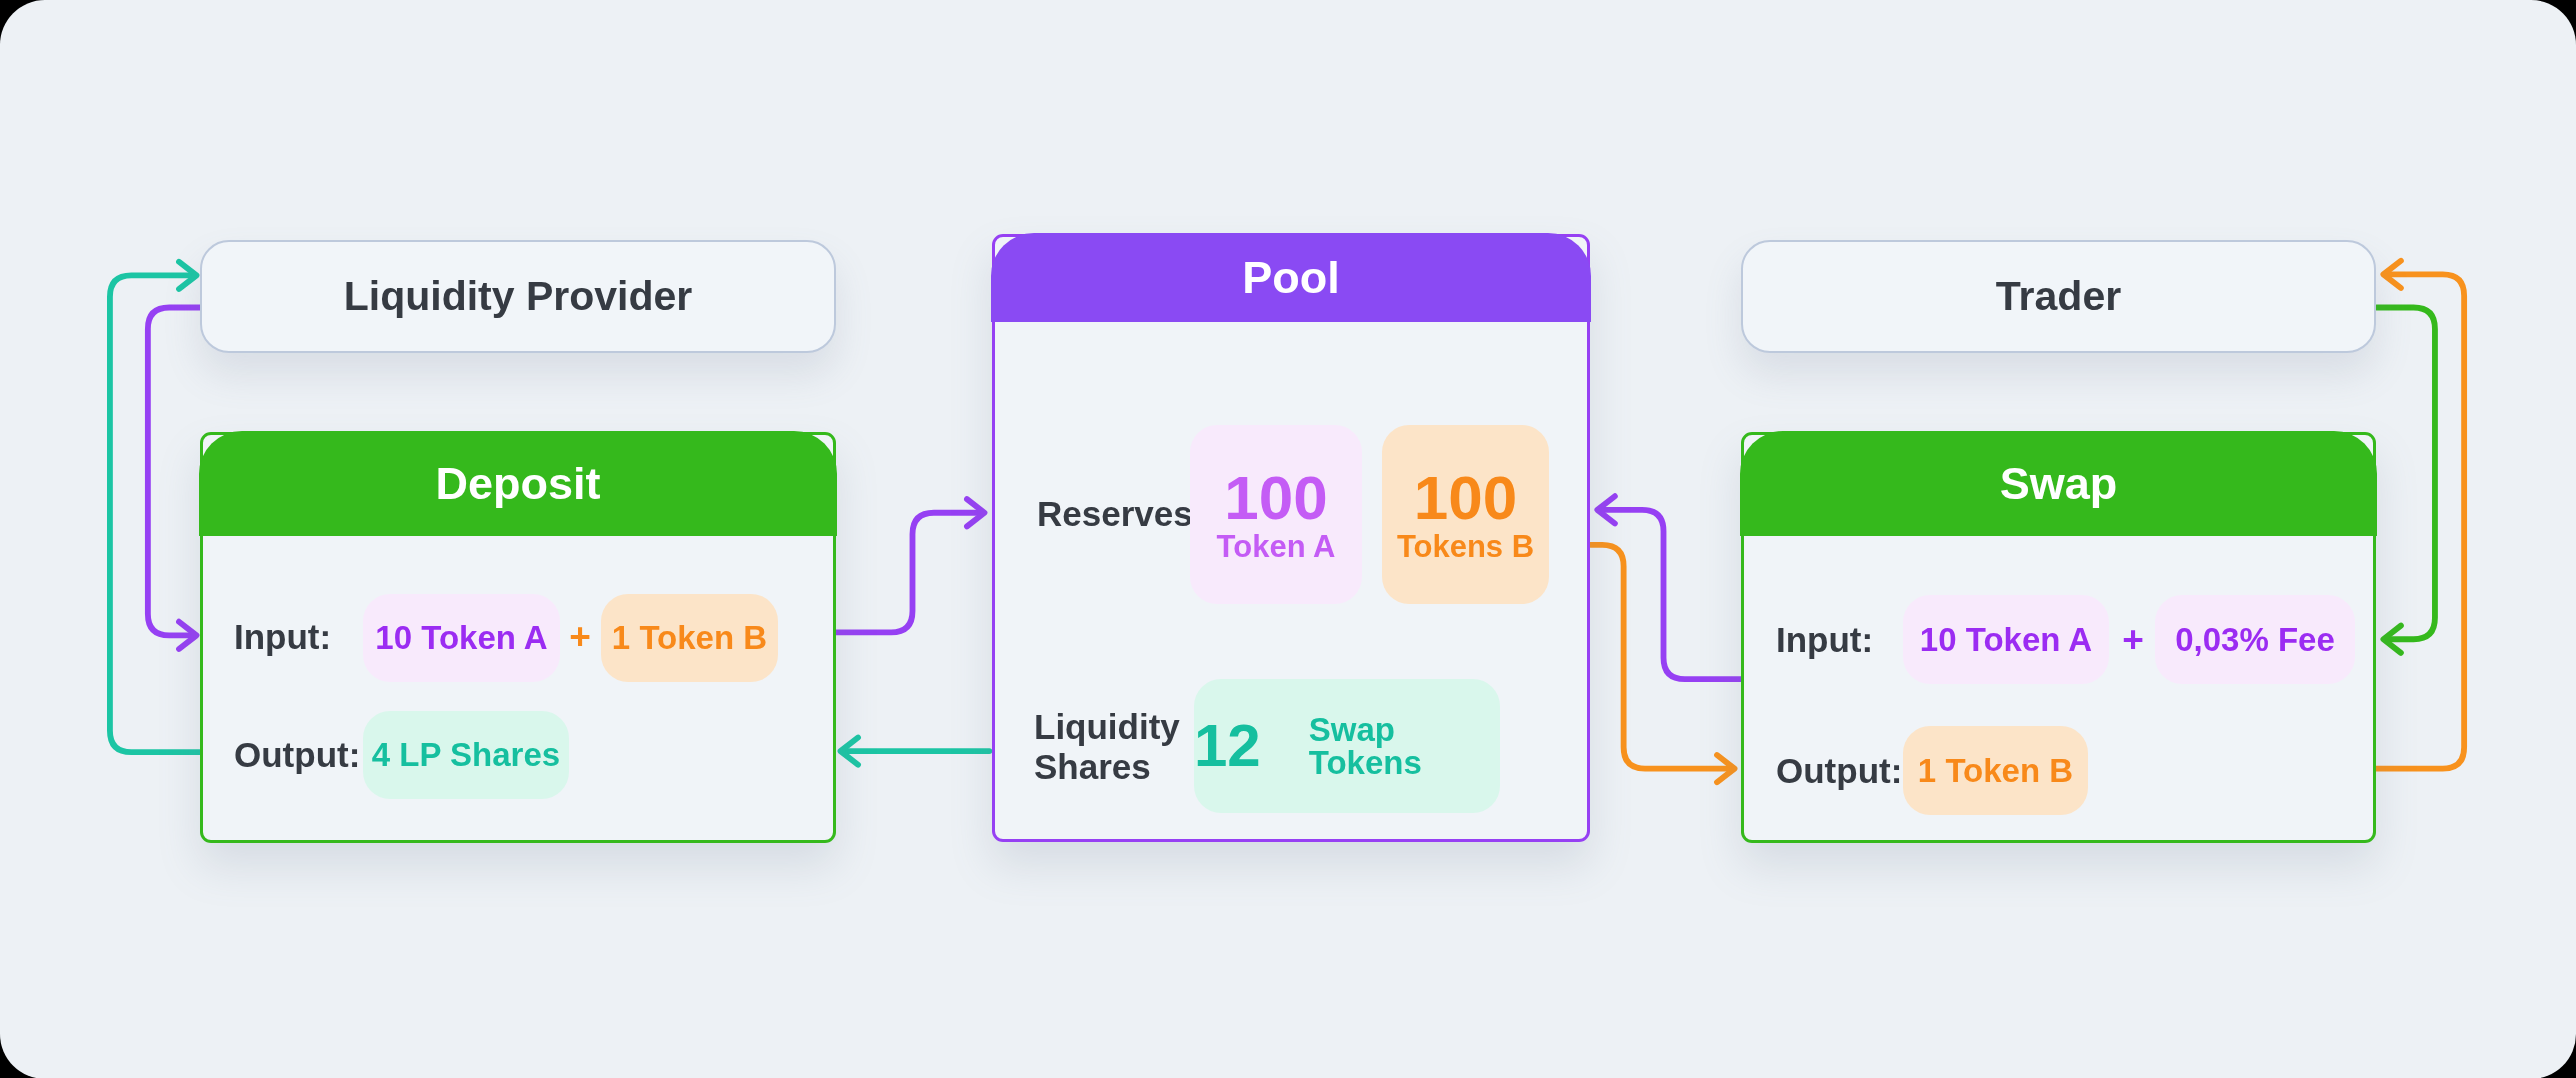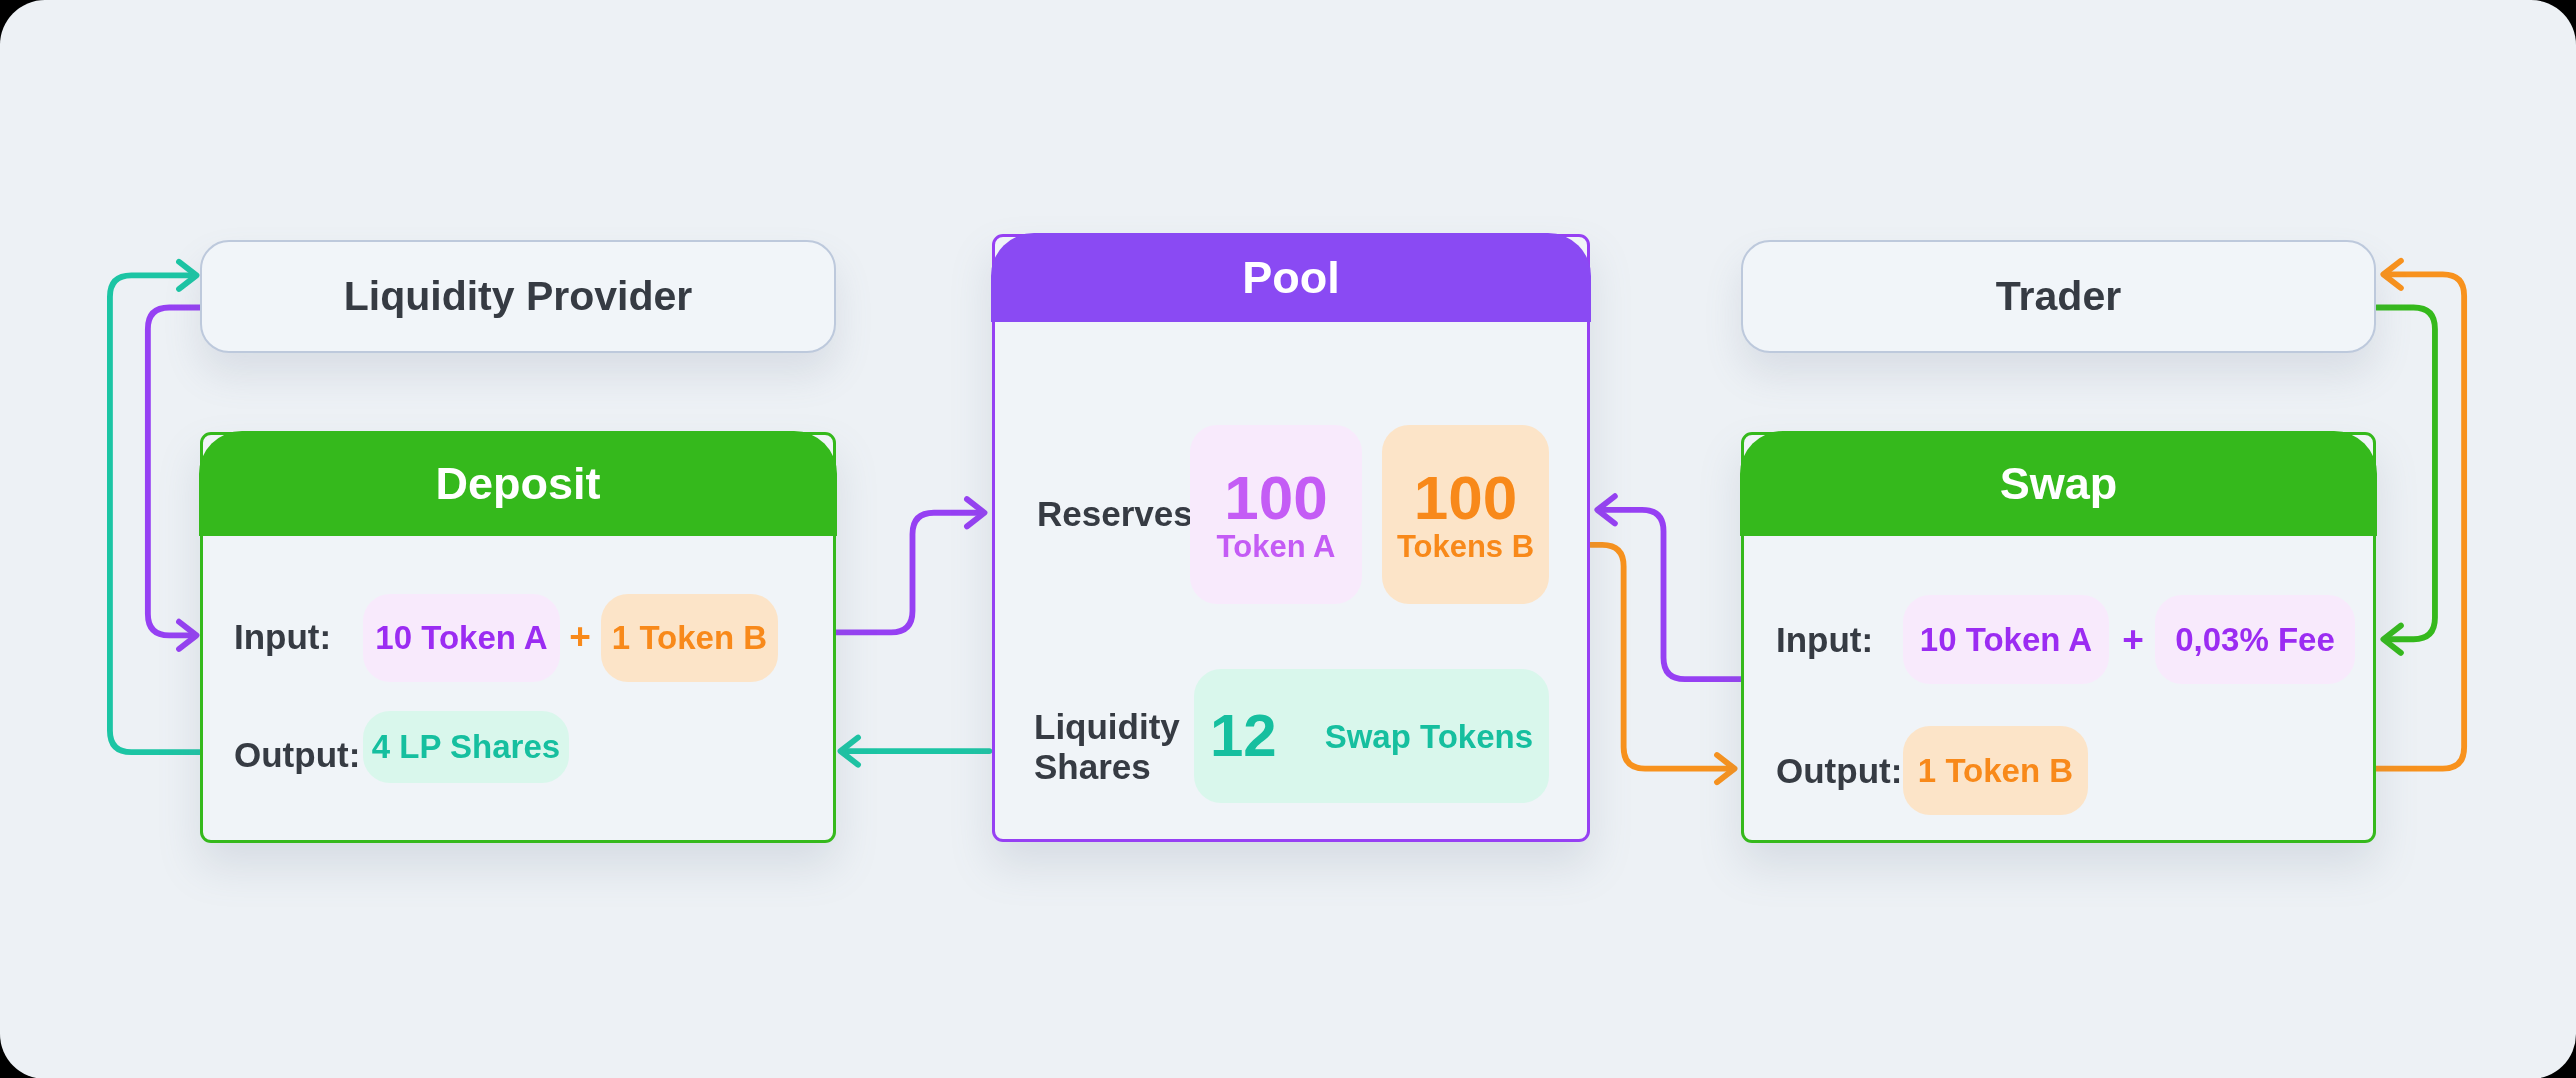--- a/index.html
+++ b/index.html
@@ -125,41 +125,41 @@
   </div>
   <span class="row-label" style="left:31px;top:202px;">Input:</span>
   <div class="chip lavender" style="left:160px;top:159px;width:197px;height:88px;">
     <span class="chip-text t-purple">10 Token A</span>
   </div>
   <span class="plus t-orange" style="left:377px;top:202px;">+</span>
   <div class="chip orange-bg" style="left:398px;top:159px;width:177px;height:88px;">
     <span class="chip-text t-orange">1 Token B</span>
   </div>
   <span class="row-label" style="left:31px;top:320px;">Output:</span>
-  <div class="chip teal-bg" style="left:160px;top:276px;width:206px;height:72px;">
+  <div class="chip teal-bg" style="left:160px;top:276px;width:206px;height:88px;">
     <span class="chip-text t-teal">4 LP Shares</span>
   </div>
 </div>
 
 <div class="card purple-border" style="left:992px;top:234px;width:598px;height:608px;">
   <div class="card-header purple">
     <span class="card-title">Pool</span>
   </div>
   <span class="row-label" style="left:42px;top:277px;">Reserves</span>
   <div class="chip lavender big-chip" style="left:195px;top:188px;width:172px;height:179px;">
     <span class="big-value t-purple-light">100</span>
     <span class="big-sub t-purple-light">Token A</span>
   </div>
   <div class="chip orange-bg big-chip" style="left:387px;top:188px;width:167px;height:179px;">
     <span class="big-value t-orange">100</span>
     <span class="big-sub t-orange">Tokens B</span>
   </div>
   <span class="row-label" style="left:39px;top:510px;">Liquidity
 Shares</span>
-  <div class="chip teal-bg pool-tokens-chip" style="left:199px;top:432px;width:355px;height:134px;gap:48px;">
+  <div class="chip teal-bg pool-tokens-chip" style="left:199px;top:442px;width:306px;height:134px;gap:48px;">
     <span class="pt-value t-teal">12</span>
     <span class="pt-sub t-teal">Swap Tokens</span>
   </div>
 </div>
 
 <div class="card green-border" style="left:1741px;top:432px;width:635px;height:411px;">
   <div class="card-header green">
     <span class="card-title">Swap</span>
   </div>
   <span class="row-label" style="left:32px;top:205px;">Input:</span>

